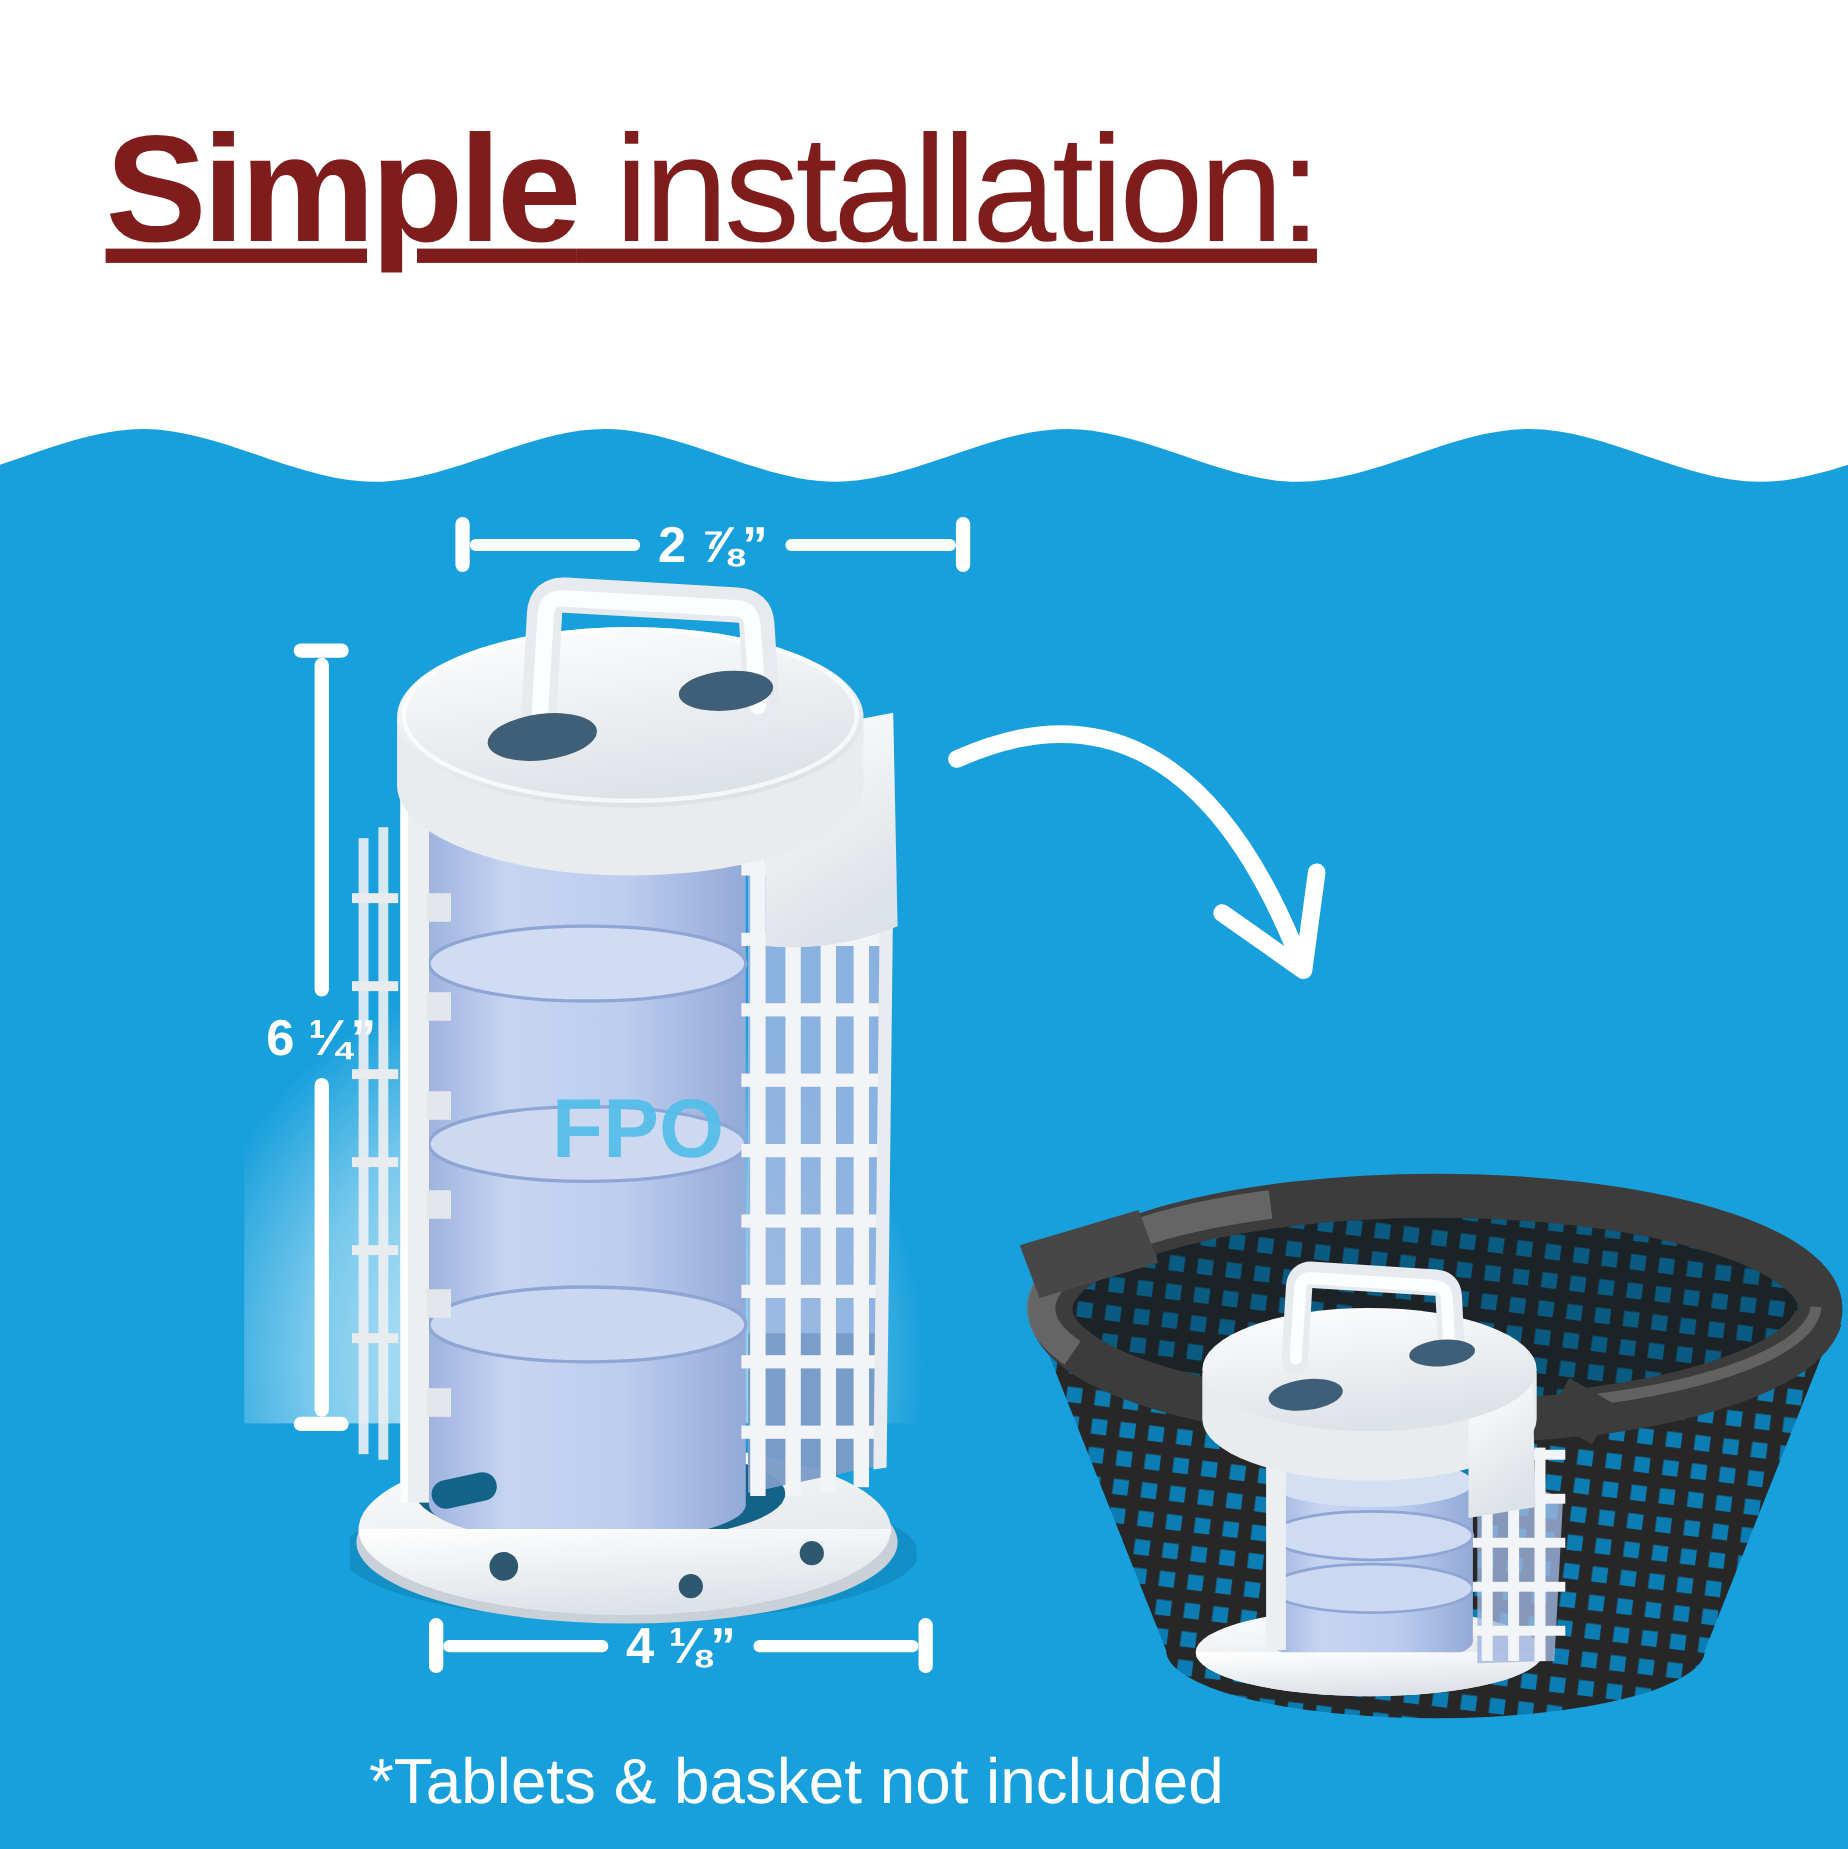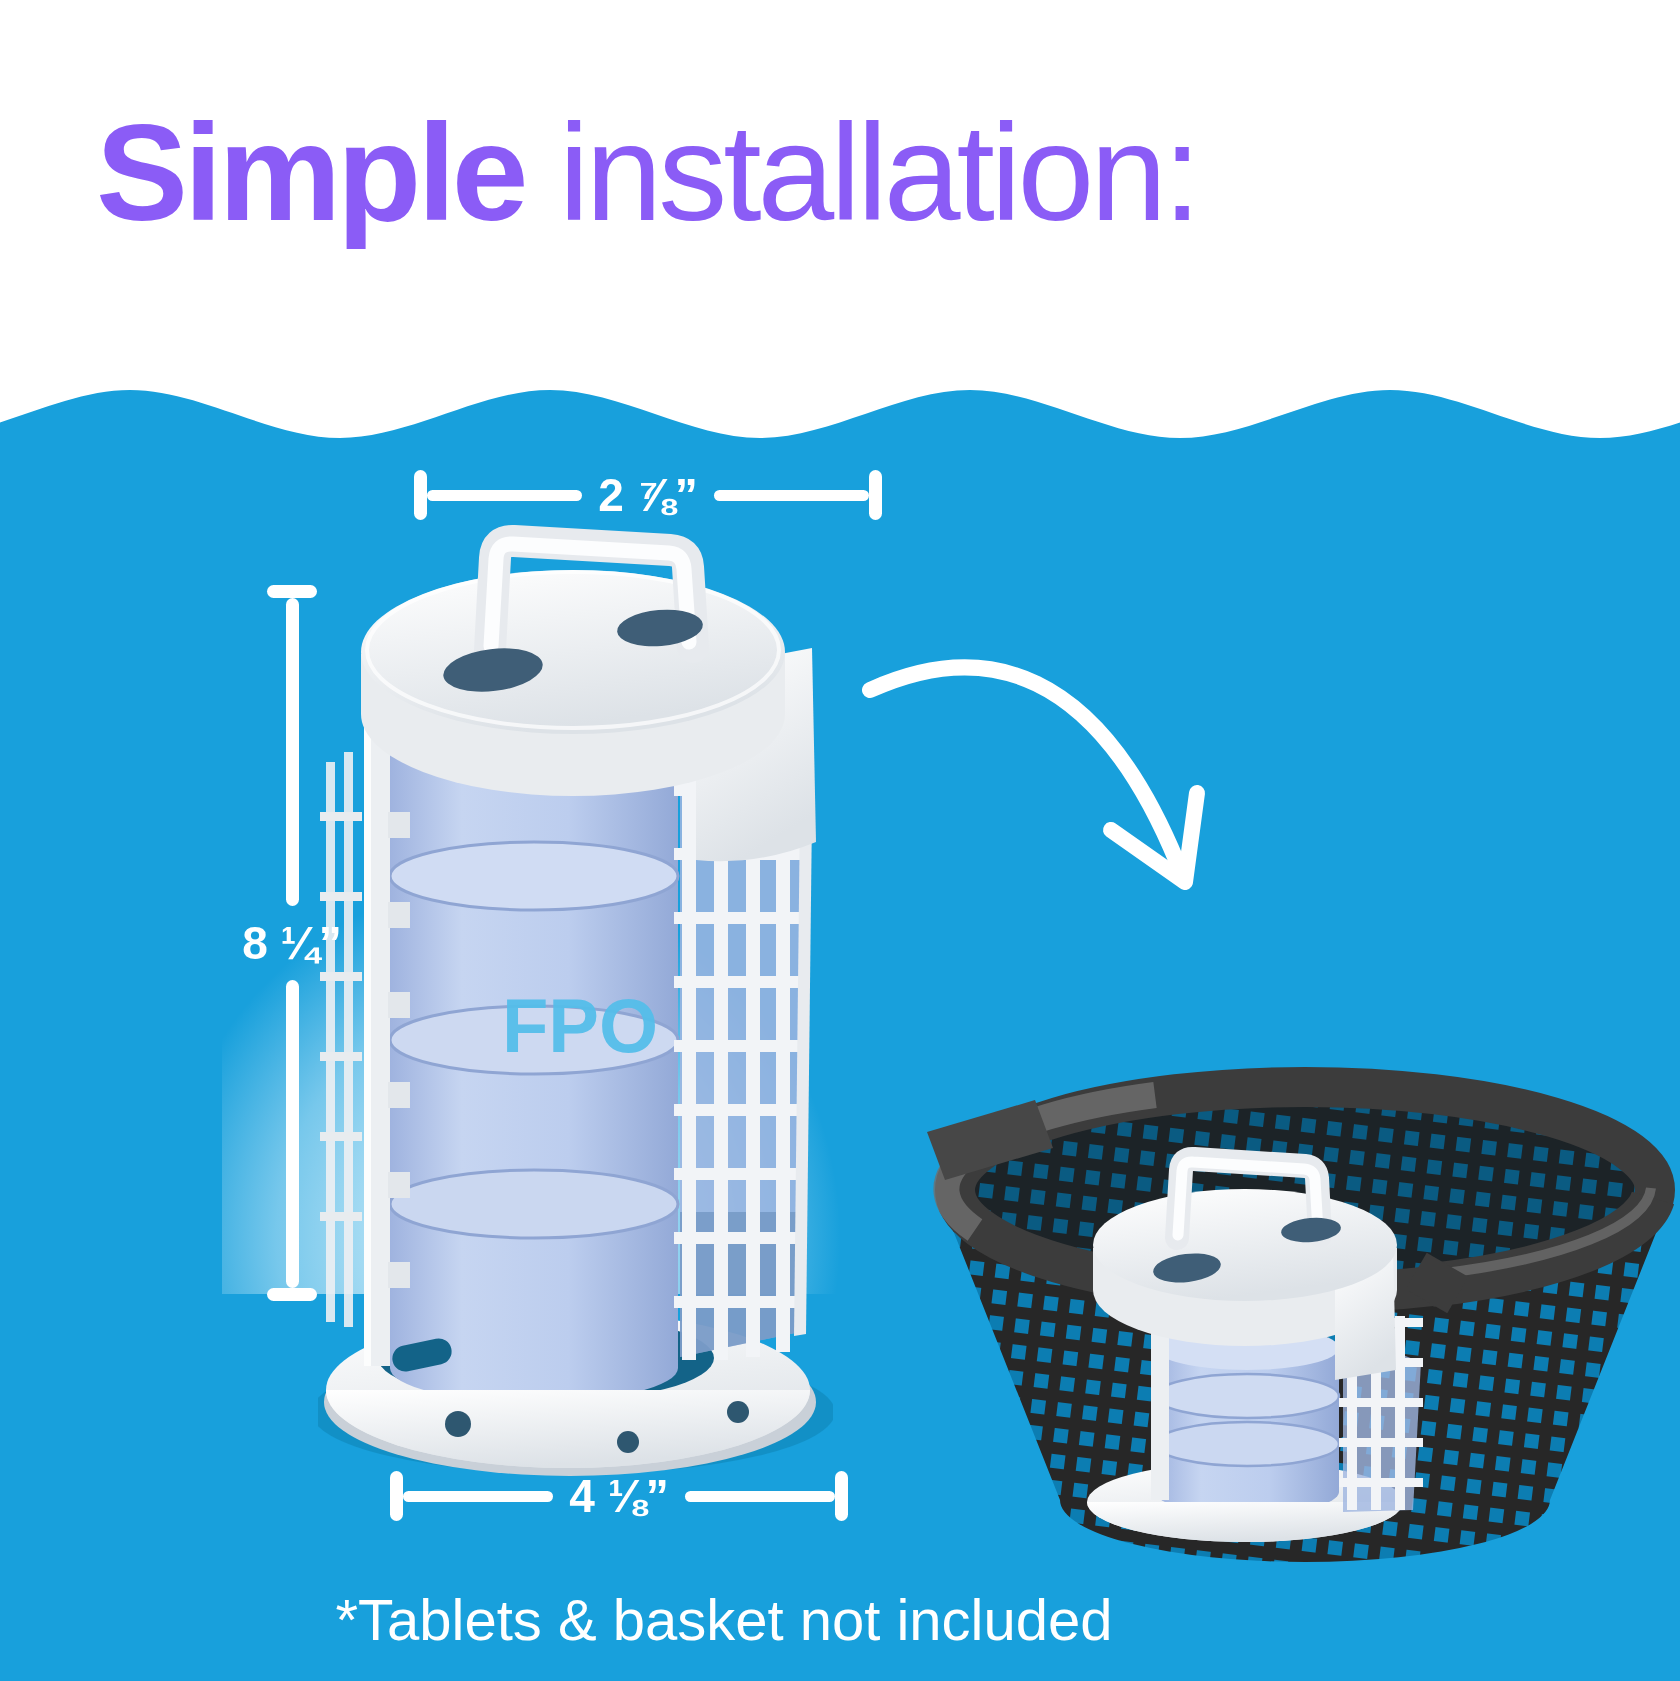--- a/index.html
+++ b/index.html
@@ -1,20 +1,20 @@
 <!DOCTYPE html>
 <html><head>
 <meta charset="utf-8">
 <style>
   html,body{margin:0;padding:0;background:#ffffff;}
   .canvas{position:relative;width:1680px;height:1681px;overflow:hidden;background:#ffffff;
           font-family:"Liberation Sans",sans-serif;}
   
   .title{position:absolute;left:96px;top:100px;margin:0;font-size:138px;line-height:1.05;
-         letter-spacing:-4px;color:#8b5cf6;font-weight:400;white-space:nowrap;}
+         letter-spacing:-4px;color:#7f1d1d;font-weight:400;white-space:nowrap;text-decoration:underline;}
   .title .b{font-weight:700;}
   
   .wave{position:absolute;left:0;top:388px;width:1680px;height:60px;display:block;}
   .blue{position:absolute;left:0;top:446px;width:1680px;height:1235px;background:#18A0DC;}
   .glow{position:absolute;left:222px;top:600px;width:700px;height:694px;
         background:radial-gradient(ellipse 62% 66% at 40% 92%,
                    rgba(244,252,255,0.96) 0%, rgba(234,248,255,0.45) 52%, rgba(234,248,255,0) 78%);}
   
   .dim-h{position:absolute;display:flex;align-items:center;color:#fff;font-weight:700;font-size:46px;padding-left:44px;}
   .dim-v{position:absolute;display:flex;flex-direction:column;align-items:center;color:#fff;
@@ -151,21 +151,21 @@
     <div class="cap-v"></div>
     <div class="bar-h"></div>
     <div class="lbl">2 ⅞”</div>
     <div class="bar-h"></div>
     <div class="cap-v"></div>
   </div>
 
   <div class="dim-v" style="left:212px;top:585px;width:160px;height:716px">
     <div class="cap-h"></div>
     <div class="bar-v"></div>
-    <div class="lbl">8 ¼”</div>
+    <div class="lbl">6 ¼”</div>
     <div class="bar-v"></div>
     <div class="cap-h"></div>
   </div>
 
   <div class="dim-h" style="left:346px;top:1471px;width:458px;height:50px">
     <div class="cap-v"></div>
     <div class="bar-h"></div>
     <div class="lbl">4 ⅛”</div>
     <div class="bar-h"></div>
     <div class="cap-v"></div>

